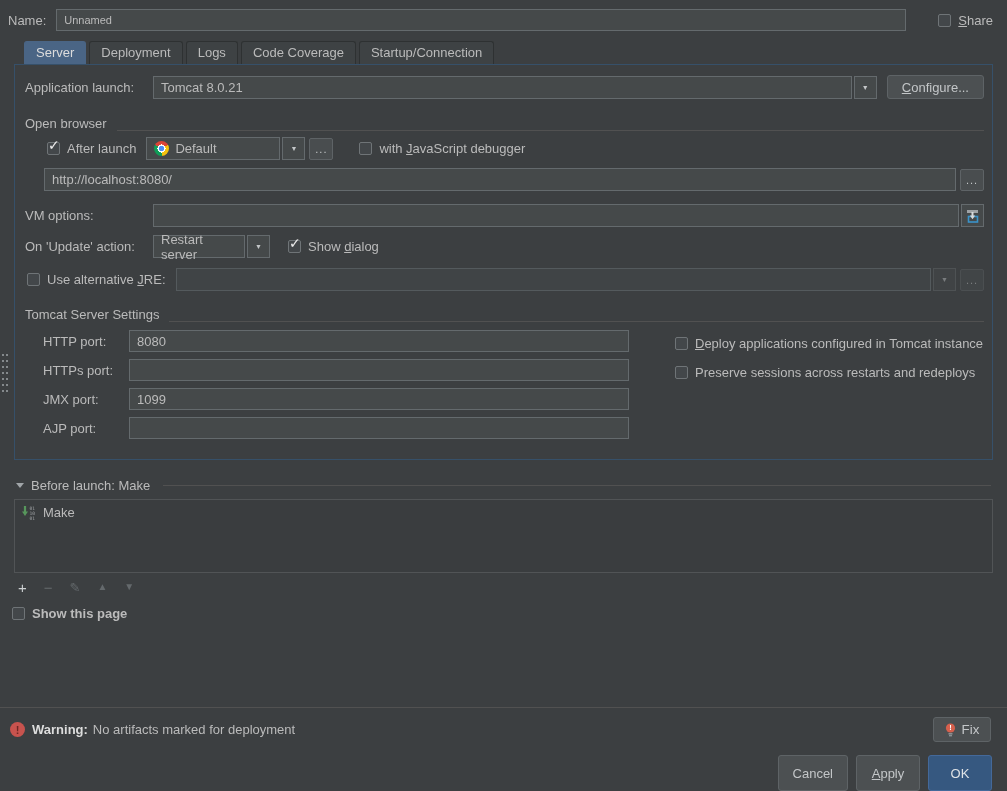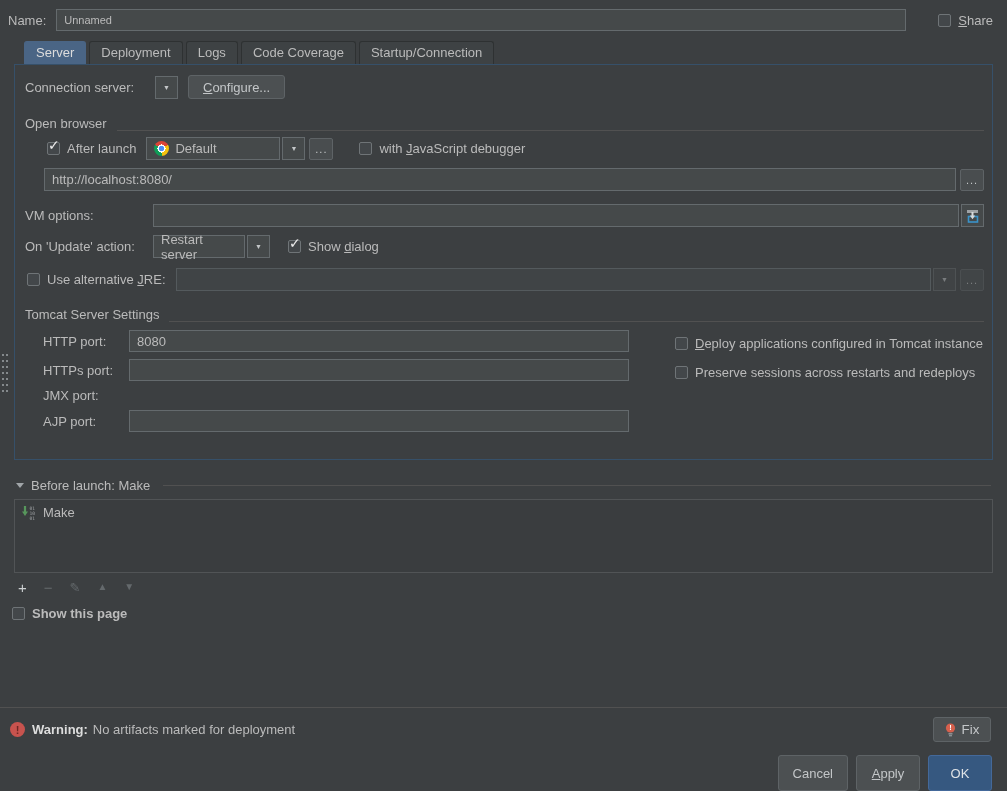--- a/index.html
+++ b/index.html
@@ -164,21 +164,24 @@
     <div class="tab selected">Server</div>
     <div class="tab">Deployment</div>
     <div class="tab">Logs</div>
     <div class="tab">Code Coverage</div>
     <div class="tab">Startup/Connection</div>
   </div>
 
   <div class="panel">
 
     <div class="row" style="margin-bottom:14px;">
-      <span class="lbl-col">Connection server:</span>
+      <span class="lbl-col">Application launch:</span>
+      <div class="combo-text" style="flex:1;">
+        <span>Tomcat 8.0.21</span>
+      </div>
       <div class="sq-btn">
         <span class="arrow-glyph">▼</span>
       </div>
       <button class="btn" style="margin-left:10px; height:24px;"><u>C</u>onfigure...</button>
     </div>
 
     <div class="section-sep" style="margin-bottom:6px;">
       <span>Open browser</span>
       <span class="line"></span>
     </div>
@@ -260,20 +263,21 @@
         <div class="port-row">
           <span class="plbl">HTTP port:</span>
           <input class="field" type="text" value="8080" style="">
         </div>
         <div class="port-row">
           <span class="plbl">HTTPs port:</span>
           <input class="field" type="text" value="" style="">
         </div>
         <div class="port-row">
           <span class="plbl">JMX port:</span>
+          <input class="field" type="text" value="1099" style="">
         </div>
         <div class="port-row">
           <span class="plbl">AJP port:</span>
           <input class="field" type="text" value="" style="">
         </div>
       </div>
       <div class="ports-right">
         <div class="cb-row">
           <span class="cb"></span>
           <span><u>D</u>eploy applications configured in Tomcat instance</span>

